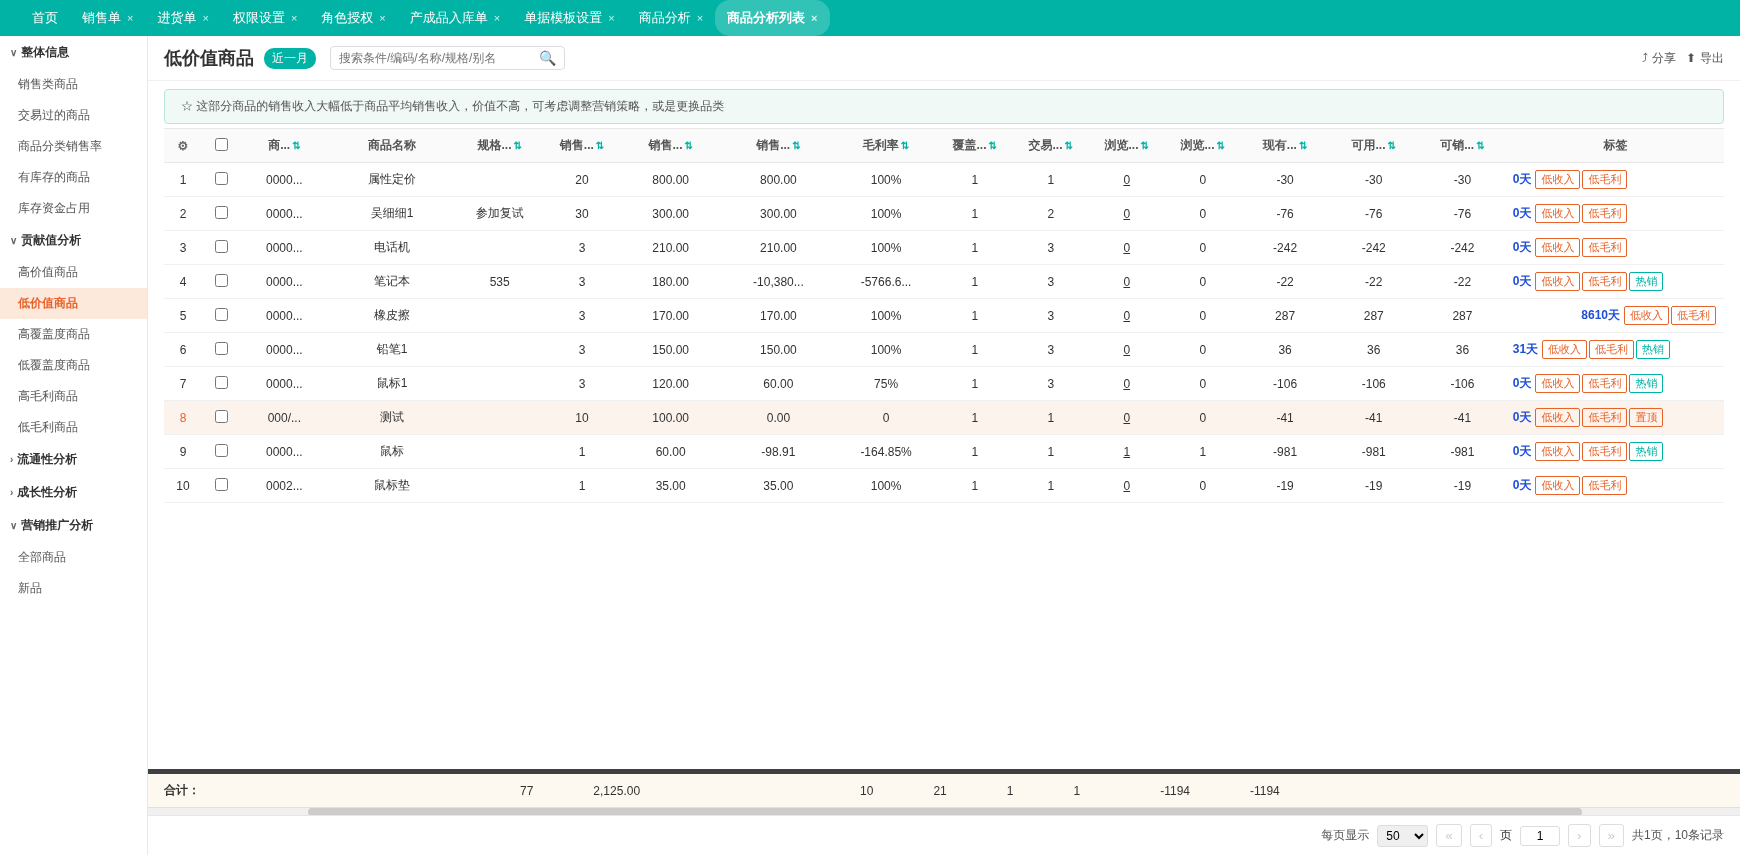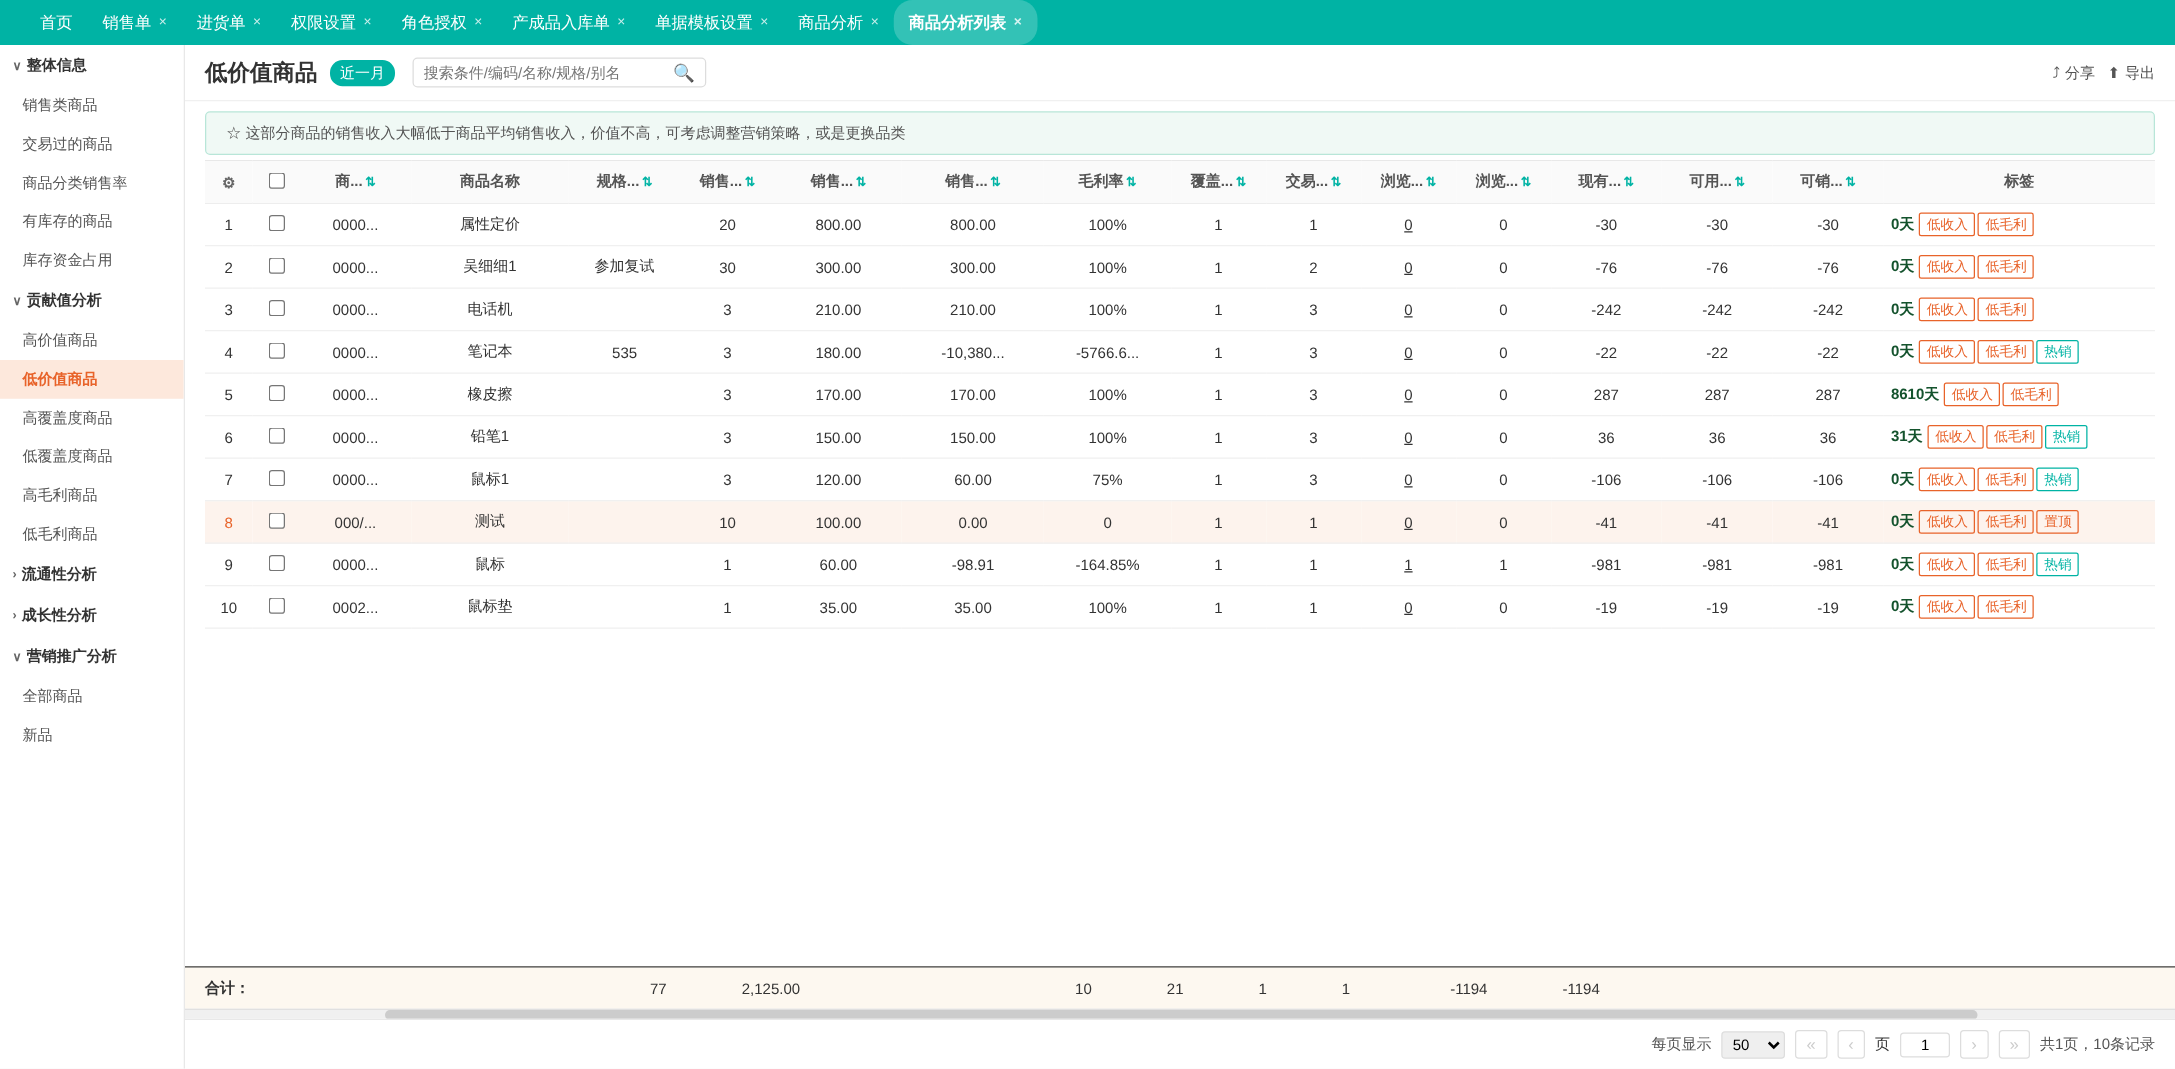--- a/index.html
+++ b/index.html
@@ -166,26 +166,26 @@
       display: inline-block;
       padding: 1px 5px;
       border-radius: 2px;
       font-size: 11px;
       margin-right: 2px;
     }
     .tag-orange { color: #e8632a; border: 1px solid #e8632a; }
     .tag-blue { color: #00b3a4; border: 1px solid #00b3a4; }
     .underline { text-decoration: underline; cursor: pointer; }
     input[type=checkbox] { cursor: pointer; }
-    .days-orange { color: #14532d; font-weight: bold; }
+    .days-orange { color: #1d4ed8; font-weight: bold; }
 
     
     .footer-total {
       background: #fdf8f0;
-      border-top: 1px solid #404040;
+      border-top: 5px solid #404040;
       padding: 8px 16px;
       display: flex;
       align-items: center;
       font-size: 12px;
       color: #333;
       flex-shrink: 0;
     }
     .footer-total .label { font-weight: bold; margin-right: 20px; }
 
     
@@ -554,21 +554,21 @@
               <td>170.00</td>
               <td>170.00</td>
               <td>100%</td>
               <td>1</td>
               <td>3</td>
               <td><span class="underline">0</span></td>
               <td>0</td>
               <td>287</td>
               <td>287</td>
               <td>287</td>
-              <td style="text-align: left;"><span class="days-orange" style="margin-right: 4px;">8610天</span><span class="tag tag-orange">低收入</span><span class="tag tag-orange">低毛利</span></td>
+              <td style="text-align: right;"><span class="days-orange" style="margin-right: 4px;">8610天</span><span class="tag tag-orange">低收入</span><span class="tag tag-orange">低毛利</span></td>
             </tr>
             <tr>
               <td>6</td>
               <td><input type="checkbox" style=""></td>
               <td>0000...</td>
               <td>铅笔1</td>
               <td></td>
               <td>3</td>
               <td>150.00</td>
               <td>150.00</td>

